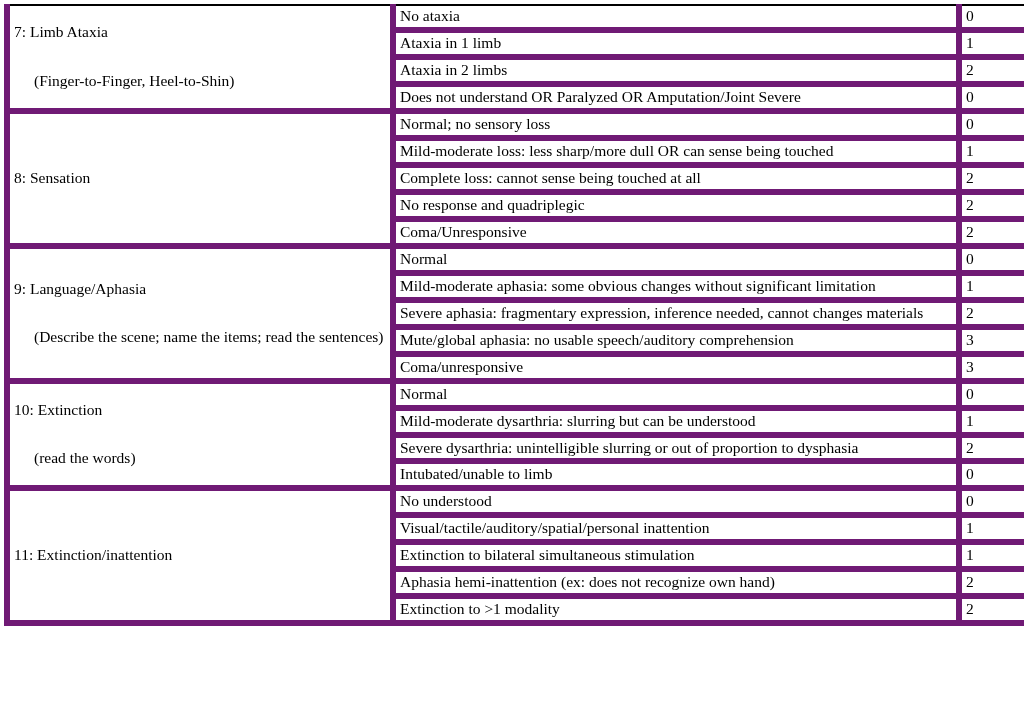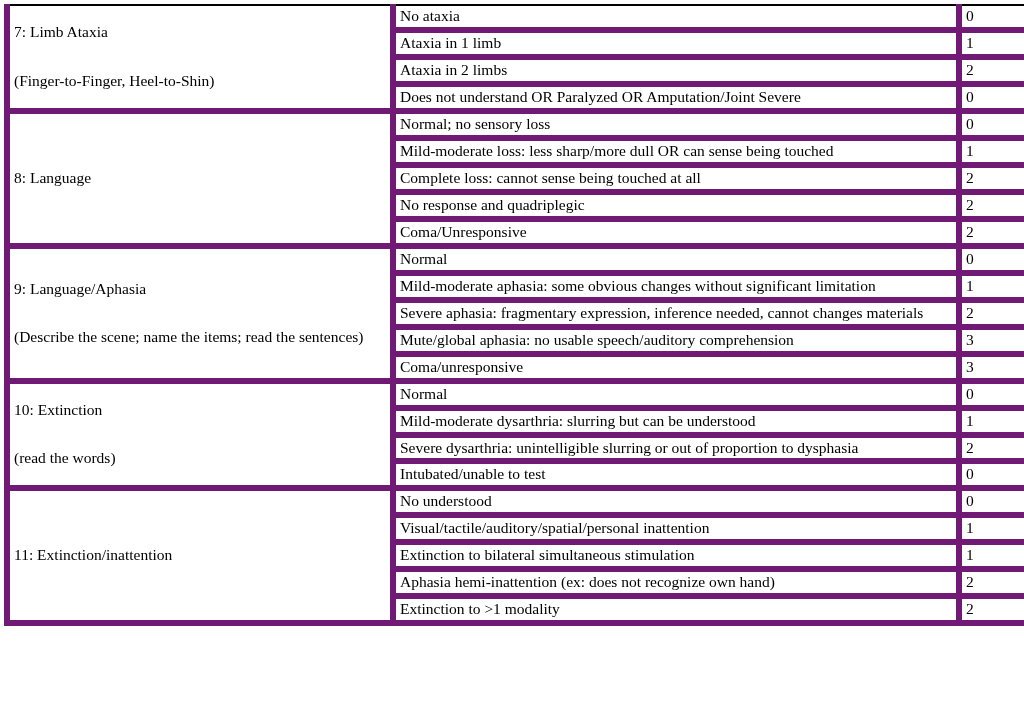--- a/index.html
+++ b/index.html
@@ -54,21 +54,21 @@
   }
   td.desc-cell {
     border-right: 2px solid #000000;
     padding-left: 5px;
   }
   td.score-cell {
     padding-left: 5px;
     text-align: left;
   }
   .item-title { display: block; }
-  .item-sub   { display: block; margin-top: 1.95em; }
+  .item-sub   { display: block; margin-top: 1.95em; margin-left: 20px; }
 </style>
 </head>
 <body>
 
 <div id="sheet">
   <table class="nihss">
     <colgroup>
       <col class="c-item">
       <col class="c-desc">
       <col class="c-score">
@@ -89,21 +89,21 @@
         <tr>
           <td class="desc-cell">Ataxia in 2 limbs</td>
           <td class="score-cell">2</td>
         </tr>
         <tr>
           <td class="desc-cell">Does not understand OR Paralyzed OR Amputation/Joint Severe</td>
           <td class="score-cell">0</td>
         </tr>
         <tr class="section-start">
           <td class="item-cell" rowspan="5">
-            <span class="item-title">8: Language</span>
+            <span class="item-title">8: Sensation</span>
           </td>
           <td class="desc-cell">Normal; no sensory loss</td>
           <td class="score-cell">0</td>
         </tr>
         <tr>
           <td class="desc-cell">Mild-moderate loss: less sharp/more dull OR can sense being touched</td>
           <td class="score-cell">1</td>
         </tr>
         <tr>
           <td class="desc-cell">Complete loss: cannot sense being touched at all</td>
@@ -151,21 +151,21 @@
         </tr>
         <tr>
           <td class="desc-cell">Mild-moderate dysarthria: slurring but can be understood</td>
           <td class="score-cell">1</td>
         </tr>
         <tr>
           <td class="desc-cell">Severe dysarthria: unintelligible slurring or out of proportion to dysphasia</td>
           <td class="score-cell">2</td>
         </tr>
         <tr>
-          <td class="desc-cell">Intubated/unable to test</td>
+          <td class="desc-cell">Intubated/unable to limb</td>
           <td class="score-cell">0</td>
         </tr>
         <tr class="section-start">
           <td class="item-cell" rowspan="5">
             <span class="item-title">11: Extinction/inattention</span>
           </td>
           <td class="desc-cell">No understood</td>
           <td class="score-cell">0</td>
         </tr>
         <tr>

